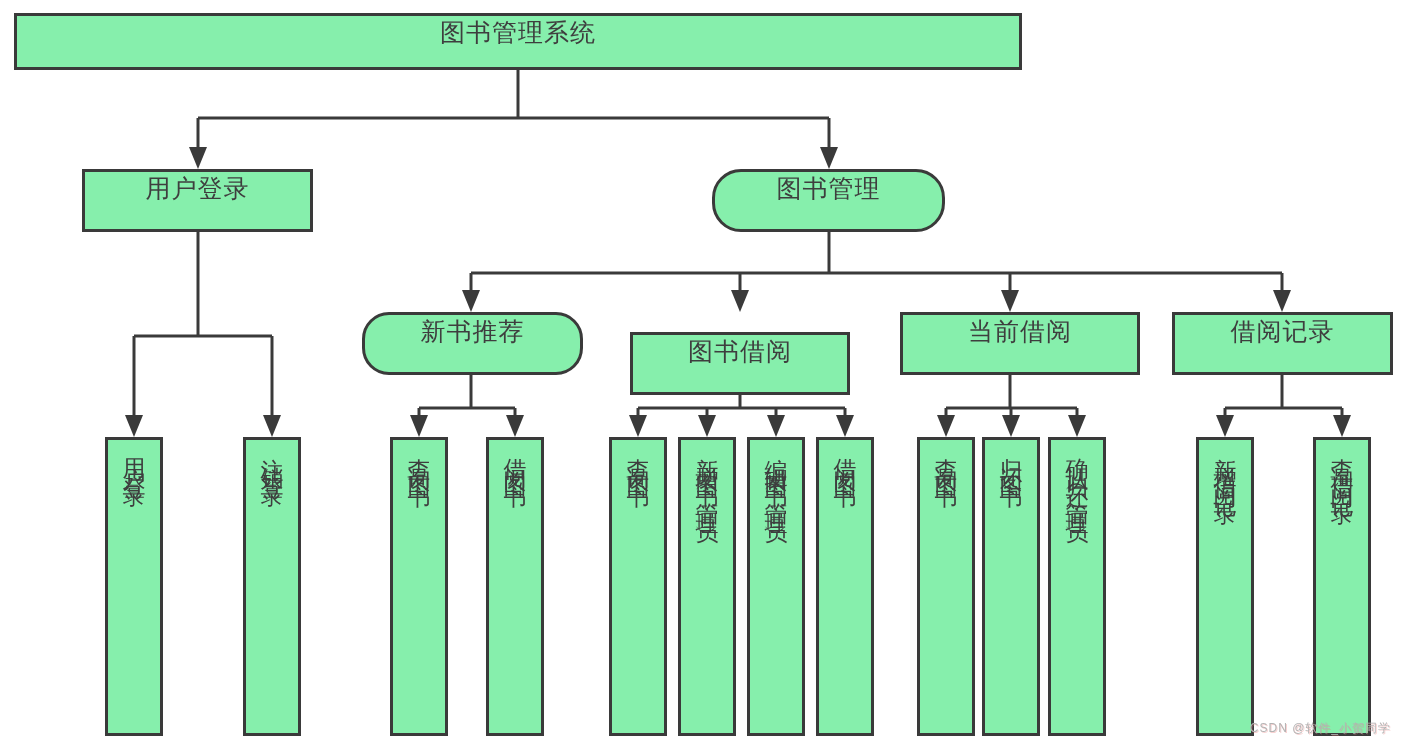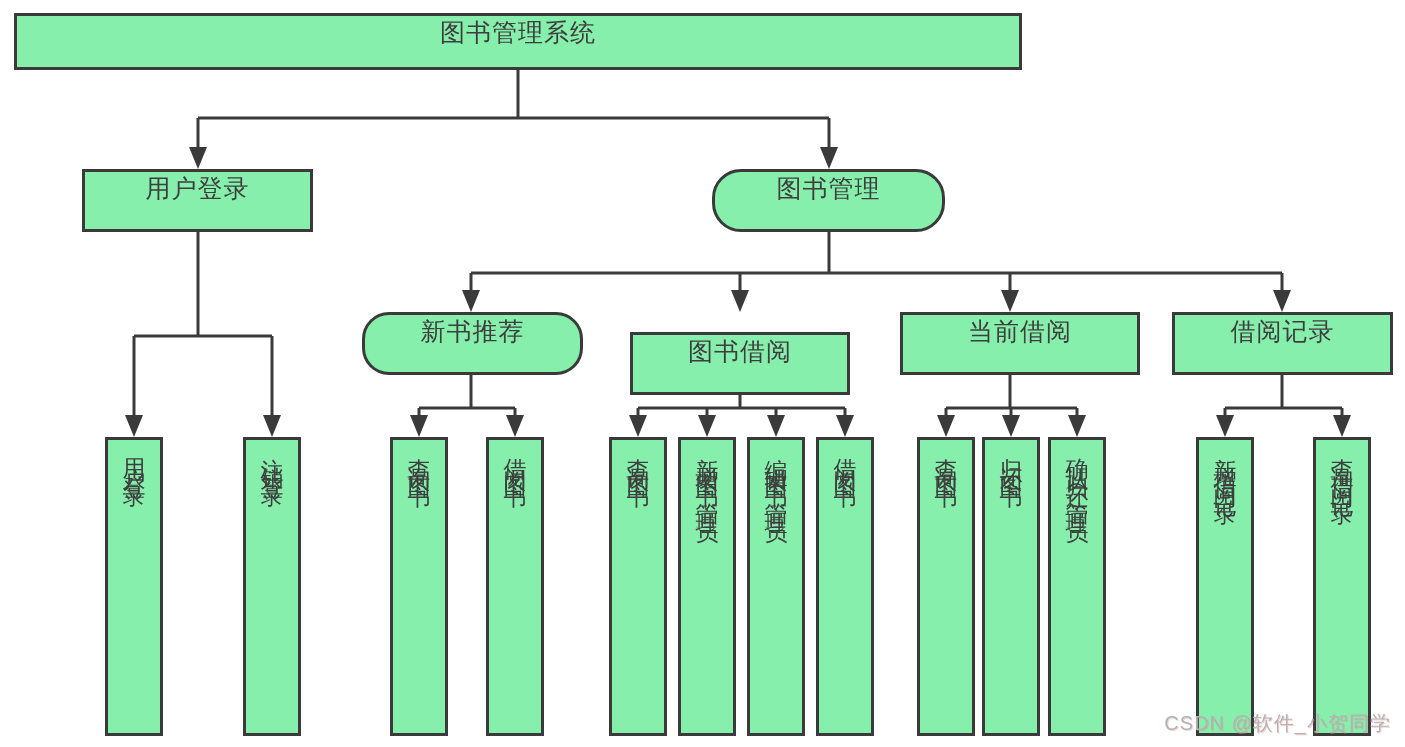--- a/index.html
+++ b/index.html
@@ -15,21 +15,21 @@
     background:#86efac; display:flex; align-items:flex-start; justify-content:center;
     color:#3e3e3e;
   }
   .hlabel { font-size:25px; letter-spacing:1px; white-space:nowrap; }
   .vlabel {
     writing-mode:vertical-rl; text-orientation:mixed;
     font-size:23px; line-height:1; letter-spacing:9px; white-space:nowrap;
   }
   .watermark {
     position:absolute; right:14px; bottom:10px; z-index:5;
-    font-size:20px; letter-spacing:1px; color:#b3b3b3;
+    font-size:12px; letter-spacing:1px; color:#b3b3b3;
     text-shadow:1px 1px 0 rgba(231,122,122,0.35);
     white-space:nowrap;
   }
 </style>
 </head>
 <body>
 
 <div class="stage">
 
   <svg class="connectors" width="1405" height="747" viewBox="0 0 1405 747" aria-hidden="true">

